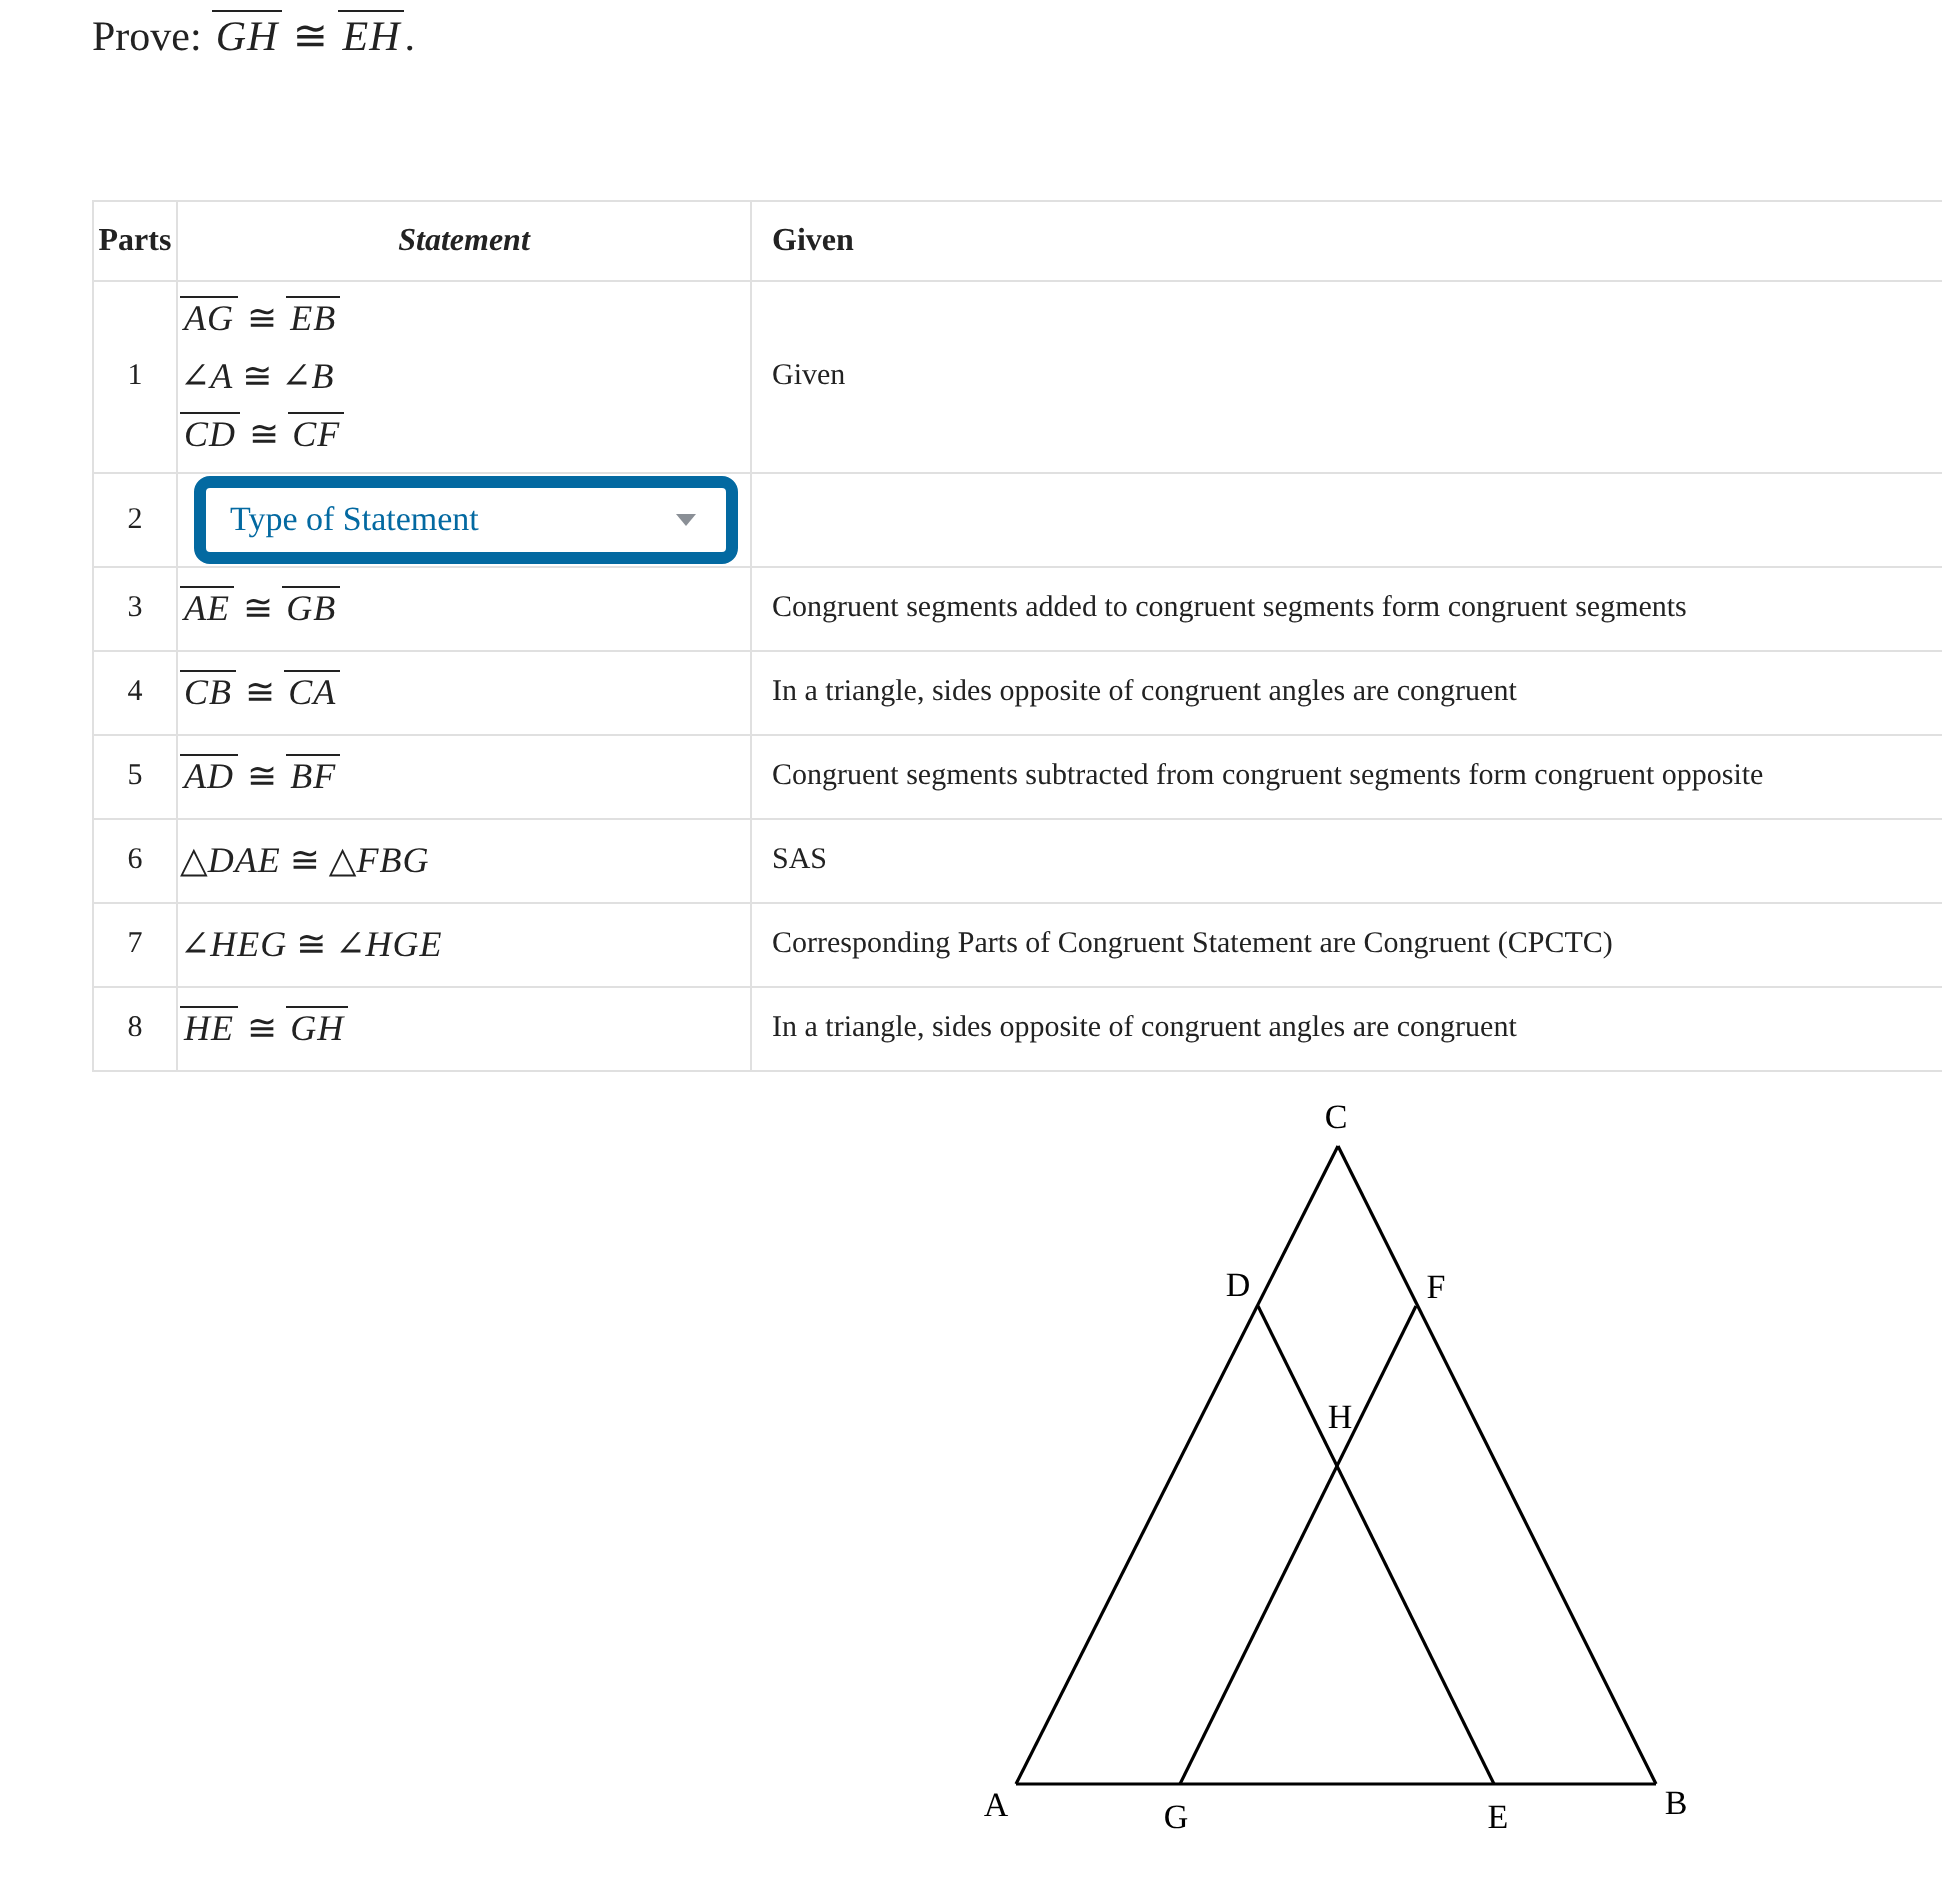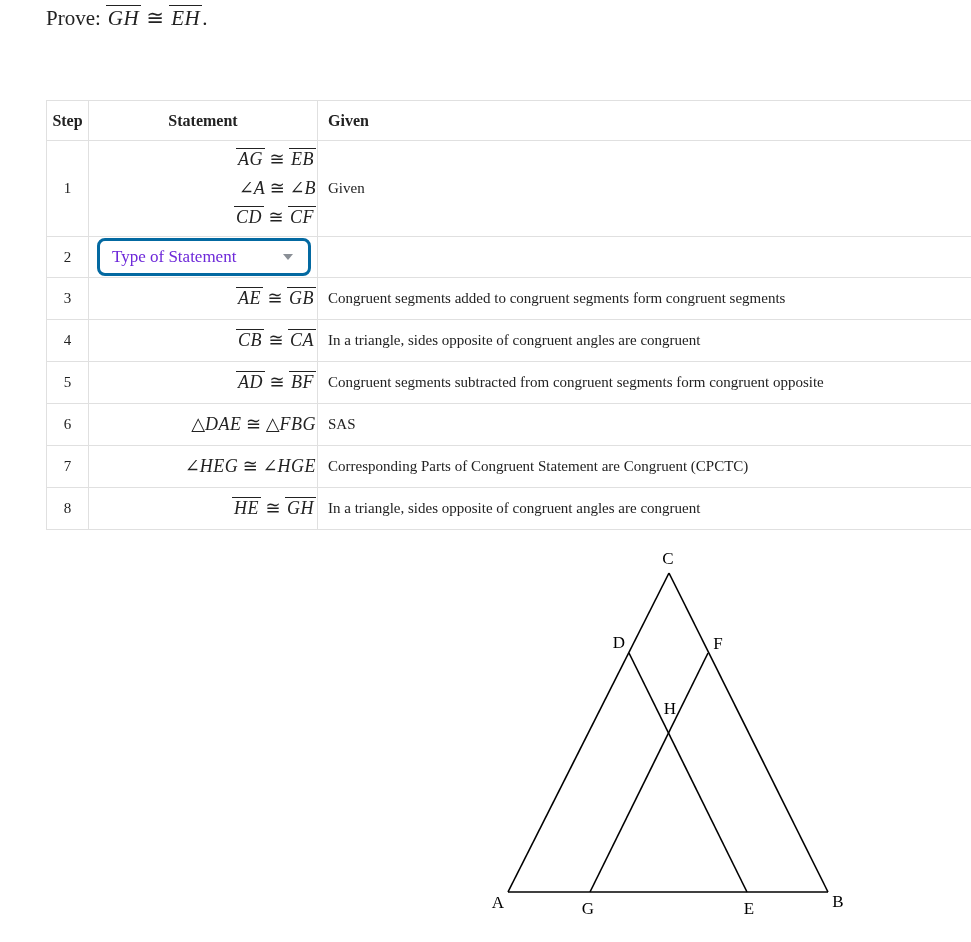--- a/index.html
+++ b/index.html
@@ -38,39 +38,39 @@
     color: #222;
   }
   .proof-table th, .proof-table td {
     border: 1px solid #e0e0e0;
     box-sizing: border-box;
     vertical-align: middle;
     background: #fff;
   }
   .proof-table th:last-child, .proof-table td:last-child { border-right: none; }
   .col-step  { width: 42px; }
-  .col-stmt  { width: 229px; }
+  .col-stmt  { width: 287px; font-style: italic; }
   .proof-table th {
     height: 40px; font-weight: bold; font-size: 16px; text-align: center;
   }
   .proof-table th.col-reason { text-align: left; padding-left: 10px; }
   td.step { text-align: center; font-size: 15px; }
-  td.stmt { text-align: right; font-size: 18px; }
+  td.stmt { text-align: left; font-size: 18px; }
   td.reason { text-align: left; padding-left: 10px; padding-right: 22px; font-size: 15px; }
   tbody tr td { height: 42px; }
   tbody tr:nth-child(1) td { height: 96px; }
   tbody tr:nth-child(2) td { height: 41px; }
 
   
   .dropdown {
     display: flex; align-items: center; justify-content: space-between;
     height: 32px; margin: 0 5px 0 7px;
-    border: 3px solid #0369a1; border-radius: 8px;
+    border: 6px solid #0369a1; border-radius: 8px;
     background: #fff; cursor: pointer;
-    font-size: 17px; color: #6d28d9;
+    font-size: 17px; color: #0369a1;
     padding: 0 15px 0 12px;
   }
   .dropdown .ph { white-space: nowrap; }
   .caret {
     width: 0; height: 0;
     border-left: 5px solid transparent;
     border-right: 5px solid transparent;
     border-top: 6px solid #8a8f96;
   }
 
@@ -87,21 +87,21 @@
 
 <div class="page">
 
   <div class="prove-heading">
     <span class="prefix">Prove:</span><span class="math"><span class="ovl"><i>GH</i></span> ≅ <span class="ovl"><i>EH</i></span>.</span>
   </div>
 
   <table class="proof-table">
     <thead>
       <tr>
-        <th class="col-step">Step</th>
+        <th class="col-step">Parts</th>
         <th class="col-stmt">Statement</th>
         <th class="col-reason">Given</th>
       </tr>
     </thead>
     <tbody id="proof-body">
         <tr>
           <td class="step">1</td>
           <td class="stmt">
             <div class="mathline math"><span class="ovl"><i>AG</i></span> ≅ <span class="ovl"><i>EB</i></span></div>
             <div class="mathline math">∠<i>A</i> ≅ ∠<i>B</i></div>

